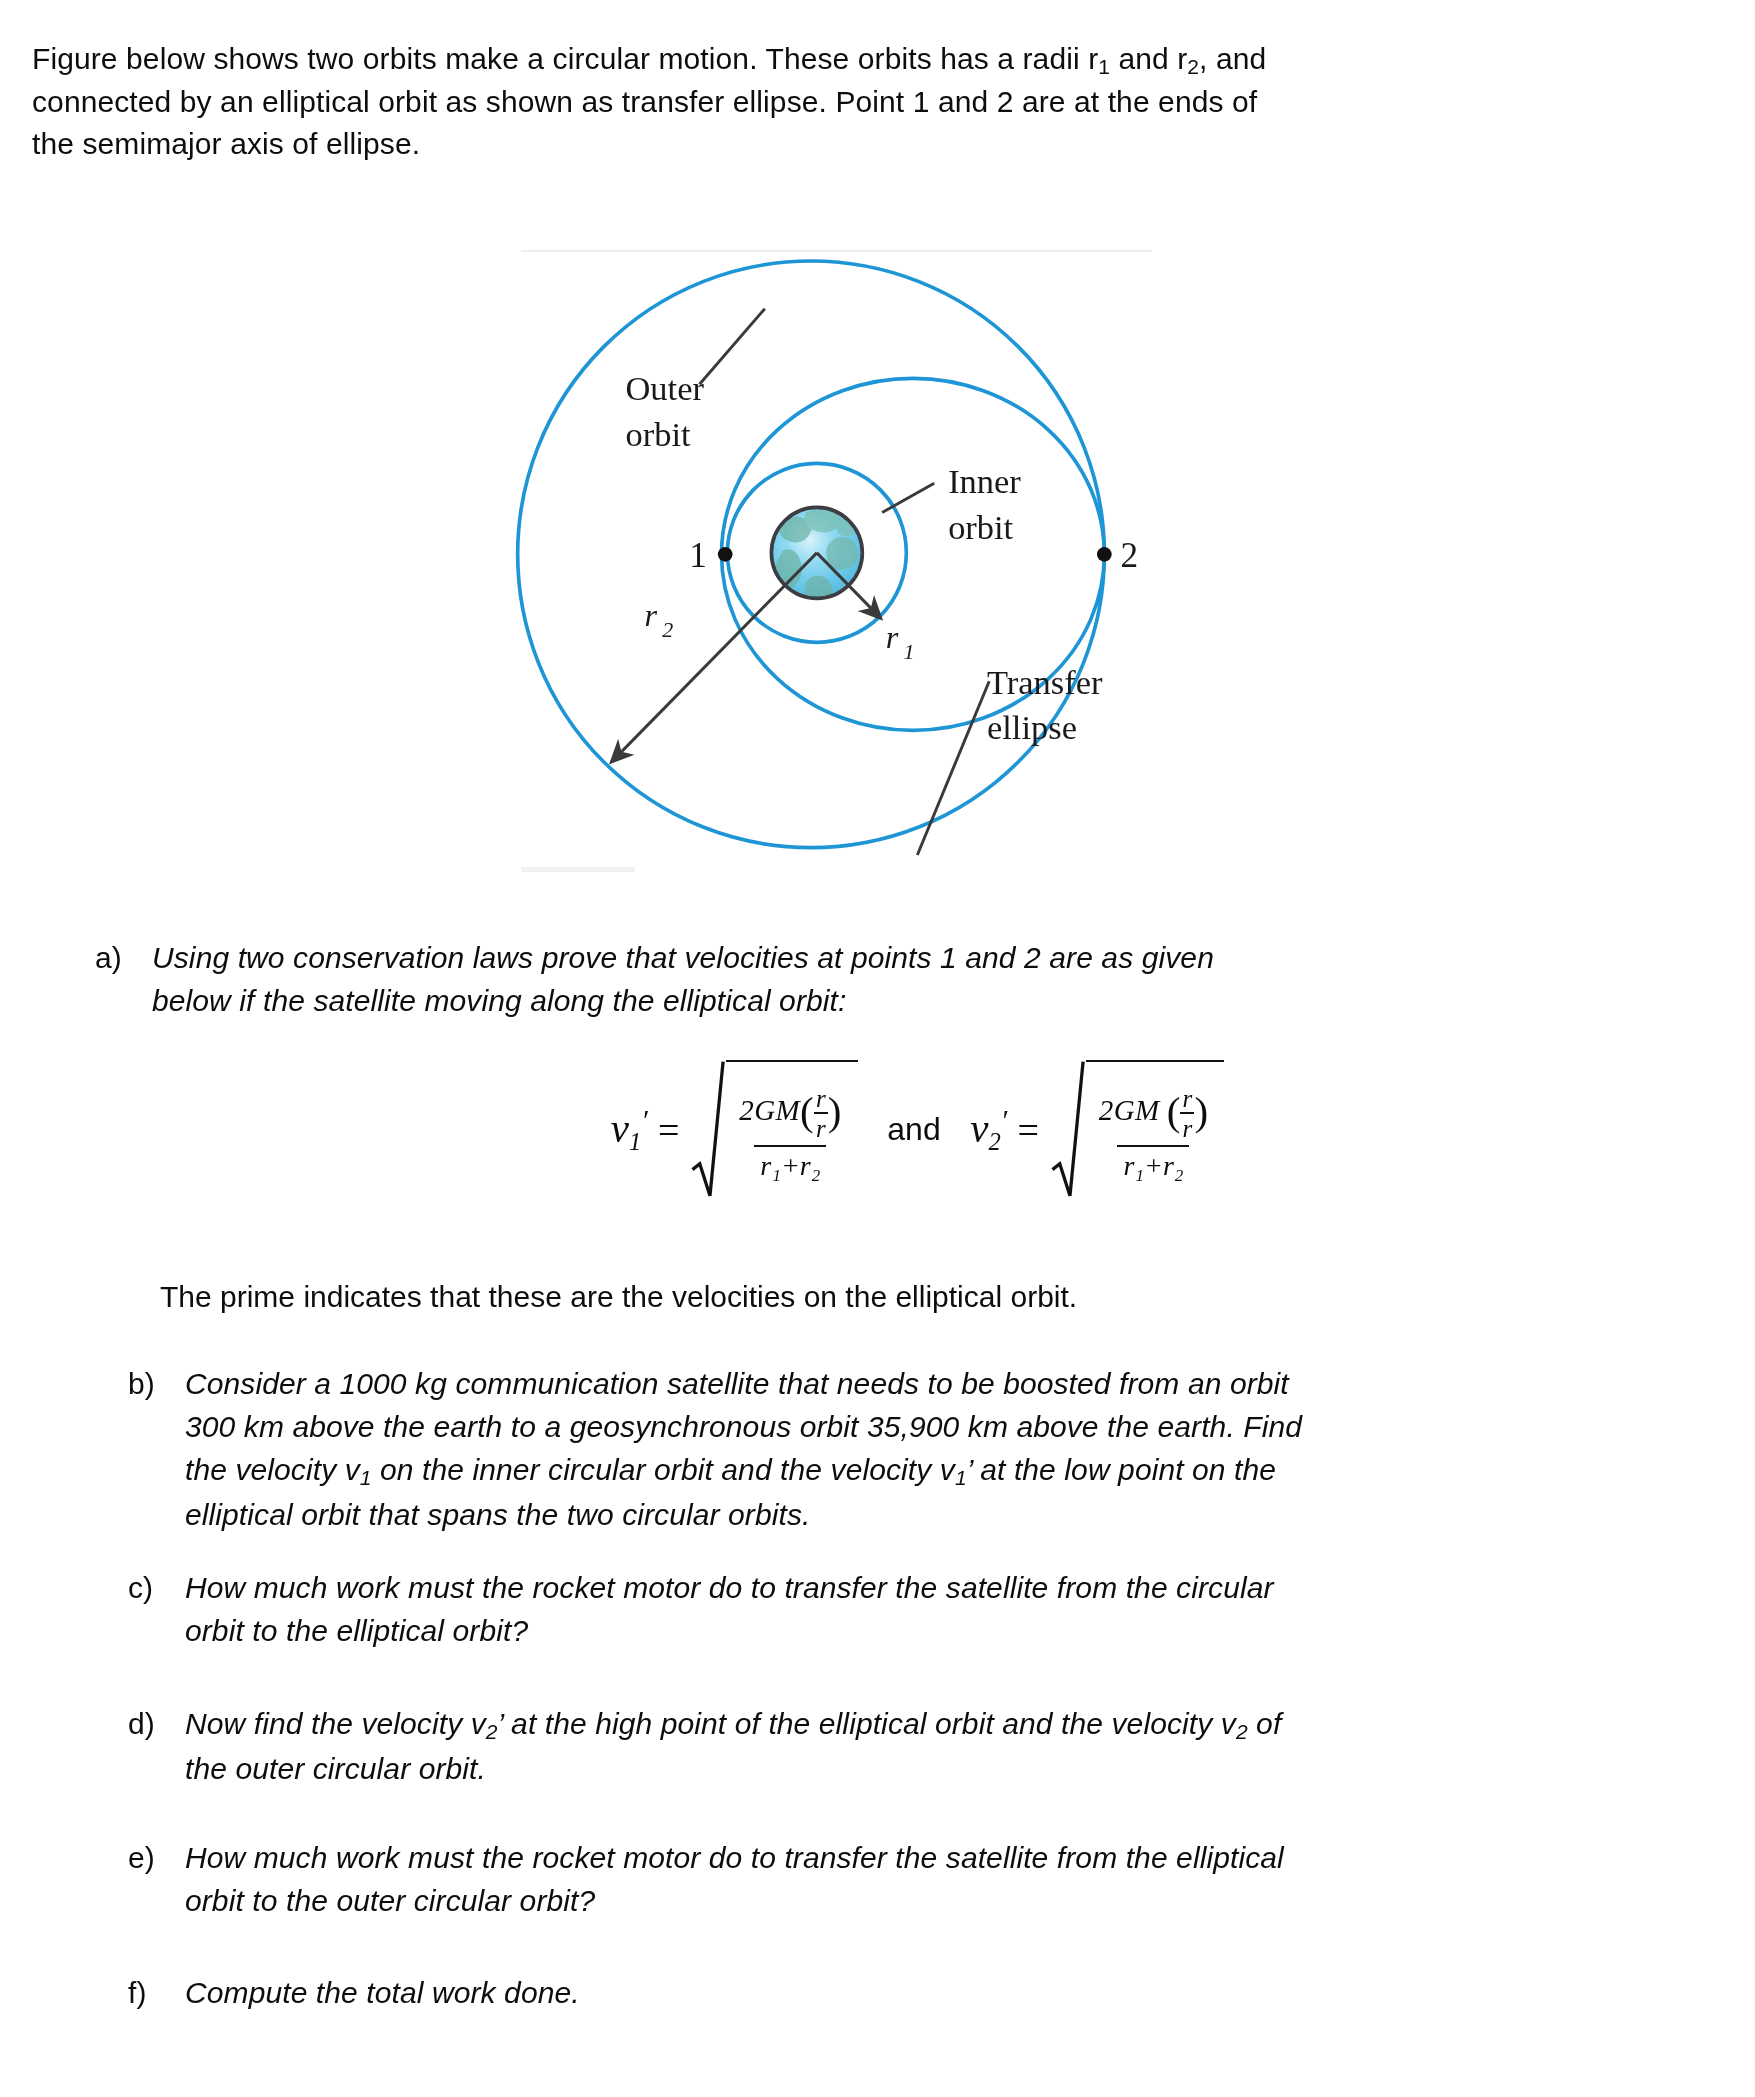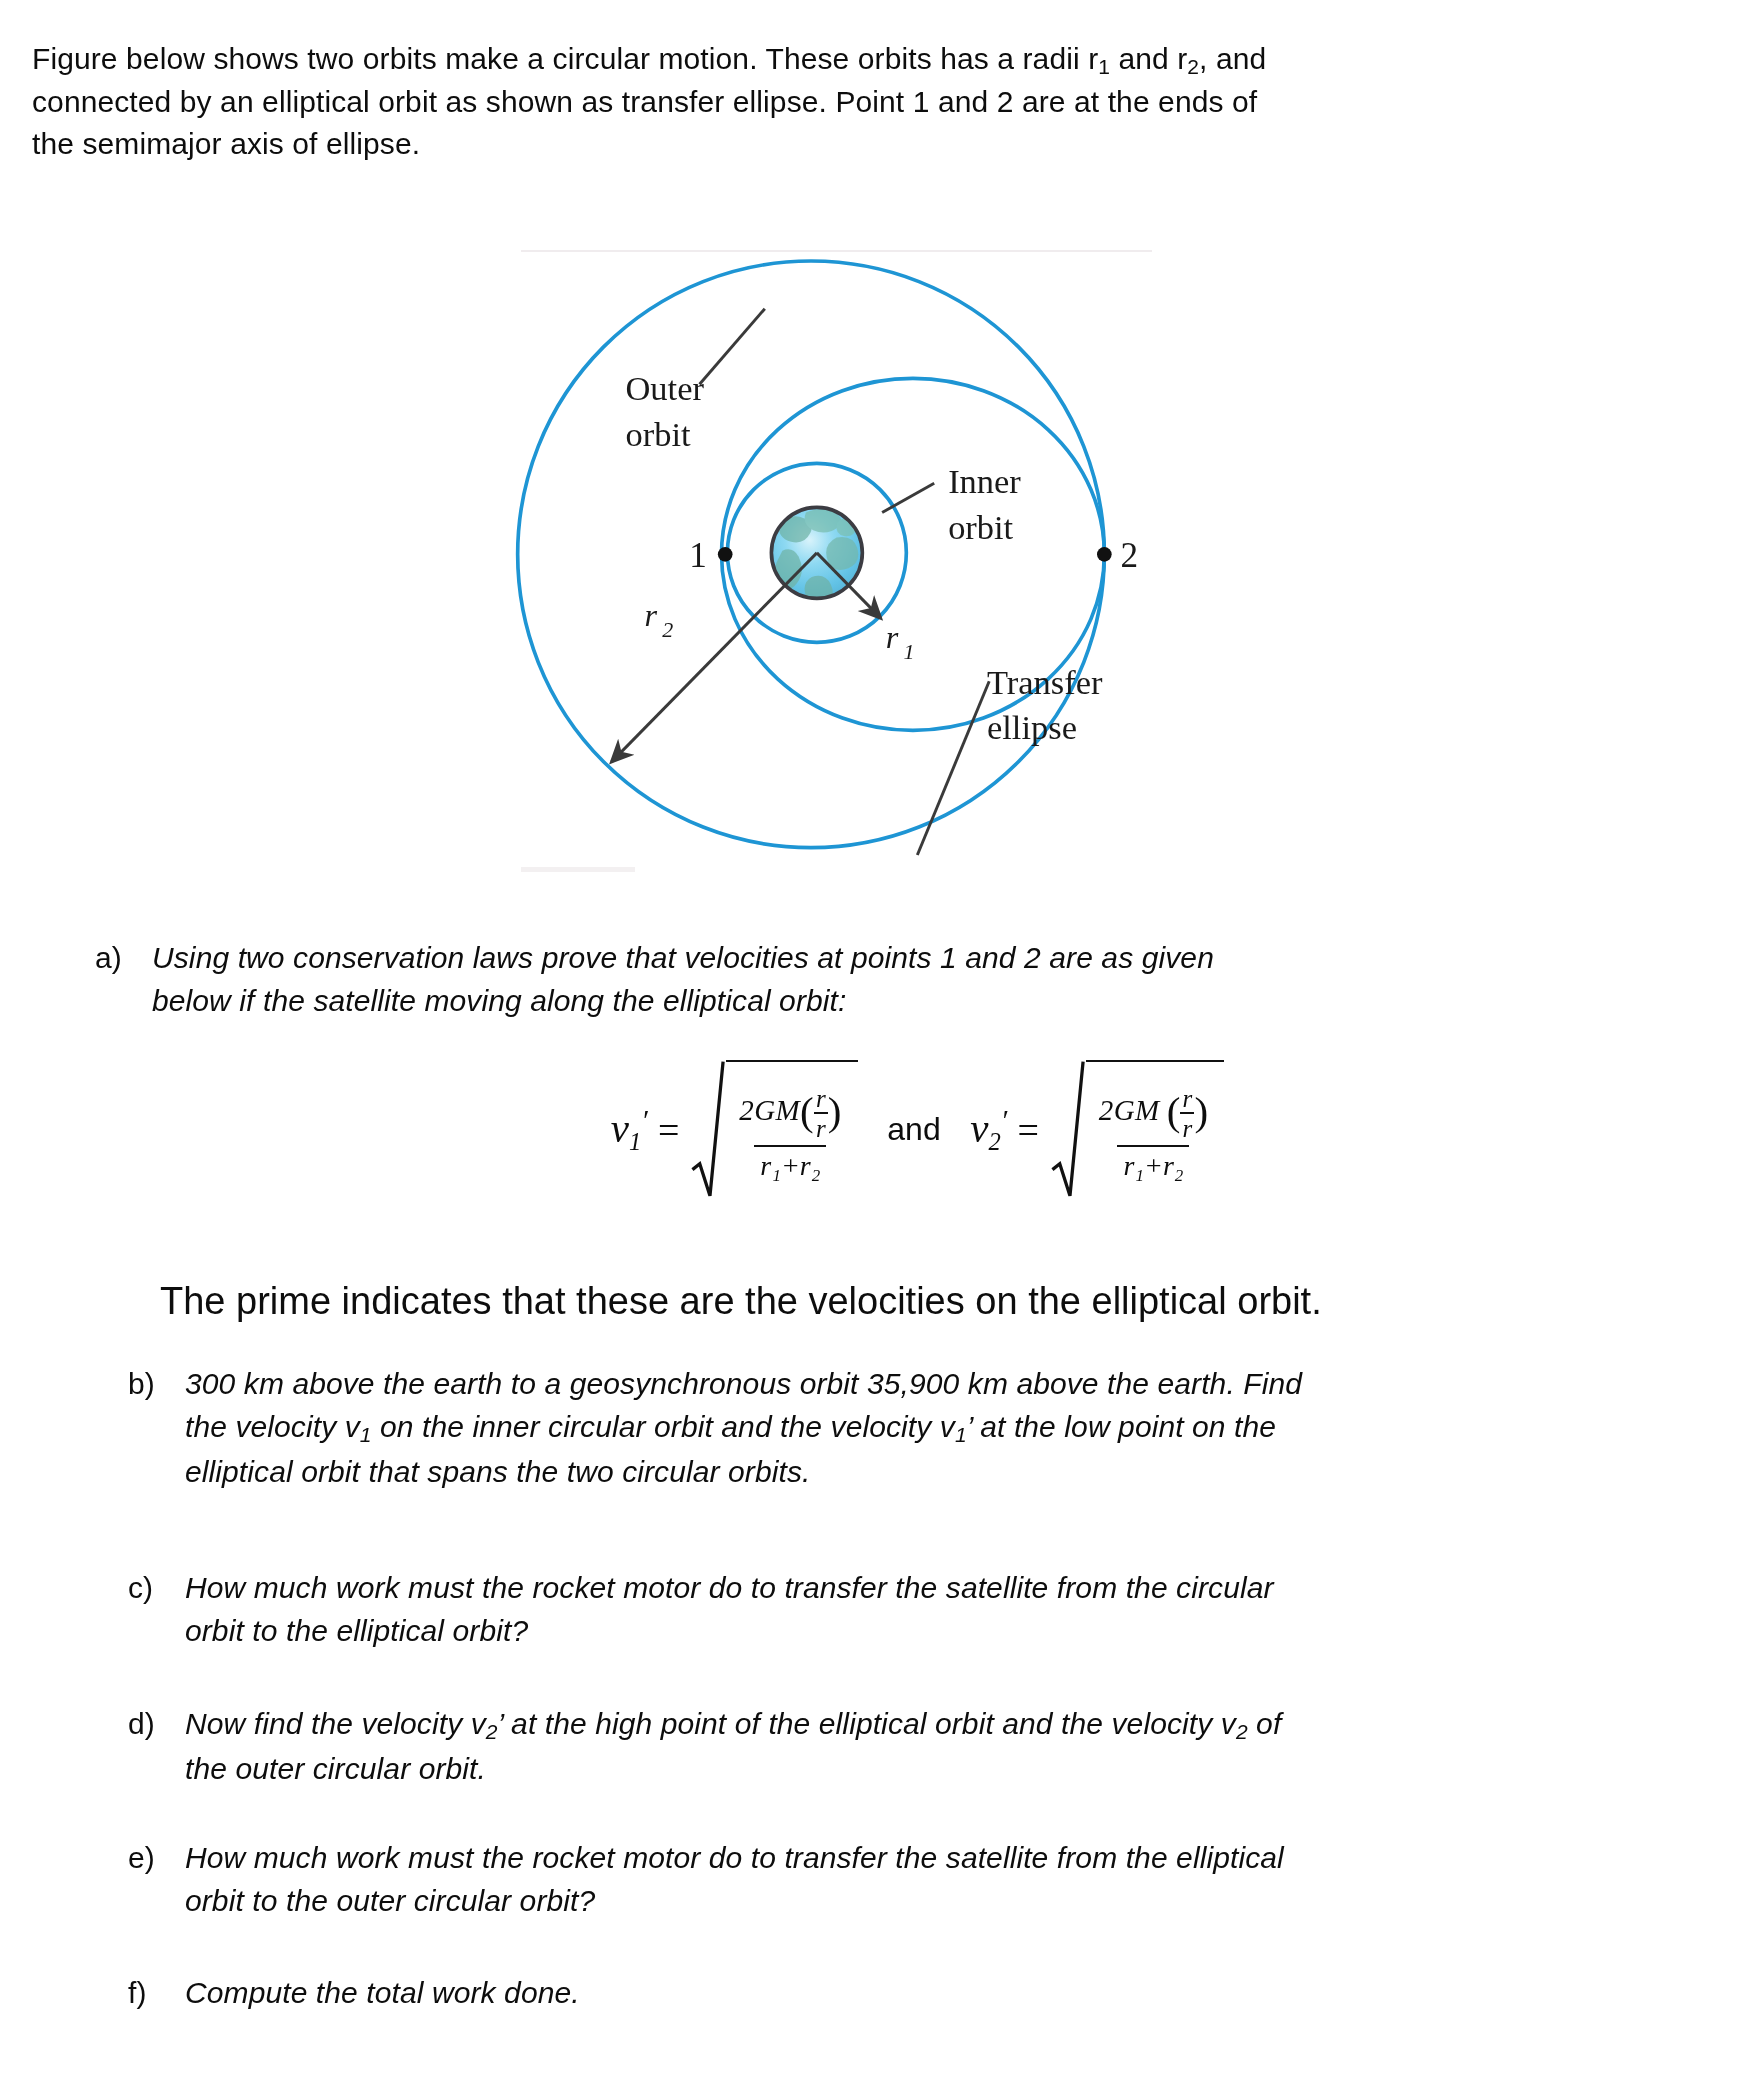--- a/index.html
+++ b/index.html
@@ -56,21 +56,21 @@
   .qrow { display: flex; }
   .qmark {
     width: 57px;
     flex: 0 0 57px;
     text-align: left;
   }
   .qtext { flex: 1 1 auto; }
   .qtext .ln { display: block; white-space: pre; font-style: italic; }
 
   #qa { left: 95px; top: 936px; width: 1511px; }
-  #prime { position:absolute; left: 160px; top: 1280px; font-size: 38px; }
+  #prime { position:absolute; left: 160px; top: 1280px; font-size: 30px; }
   #qb { left: 128px; top: 1362px; width: 1526px; }
   #qc { left: 128px; top: 1566px; width: 1526px; }
   #qd { left: 128px; top: 1702px; width: 1526px; }
   #qe { left: 128px; top: 1836px; width: 1526px; }
   #qf { left: 128px; top: 1971px; width: 1526px; }
 
   
   #formula {
     position: absolute;
     left: 514px;
@@ -272,20 +272,21 @@
     </span>
   </div>
 </div>
 
 <div id="prime">The prime indicates that these are the velocities on the elliptical orbit.</div>
 
 <div class="qblock" id="qb">
   <div class="qrow">
     <div class="qmark">b)</div>
     <div class="qtext">
+      <span class="ln">Consider a 1000 kg communication satellite that needs to be boosted from an orbit</span>
       <span class="ln">300 km above the earth to a geosynchronous orbit 35,900 km above the earth. Find</span>
       <span class="ln"><span>the velocity v</span><sub>1</sub><span> on the inner circular orbit and the velocity v</span><sub>1</sub><span>’ at the low point on the</span></span>
       <span class="ln">elliptical orbit that spans the two circular orbits.</span>
     </div>
   </div>
 </div>
 
 <div class="qblock" id="qc">
   <div class="qrow">
     <div class="qmark">c)</div>

